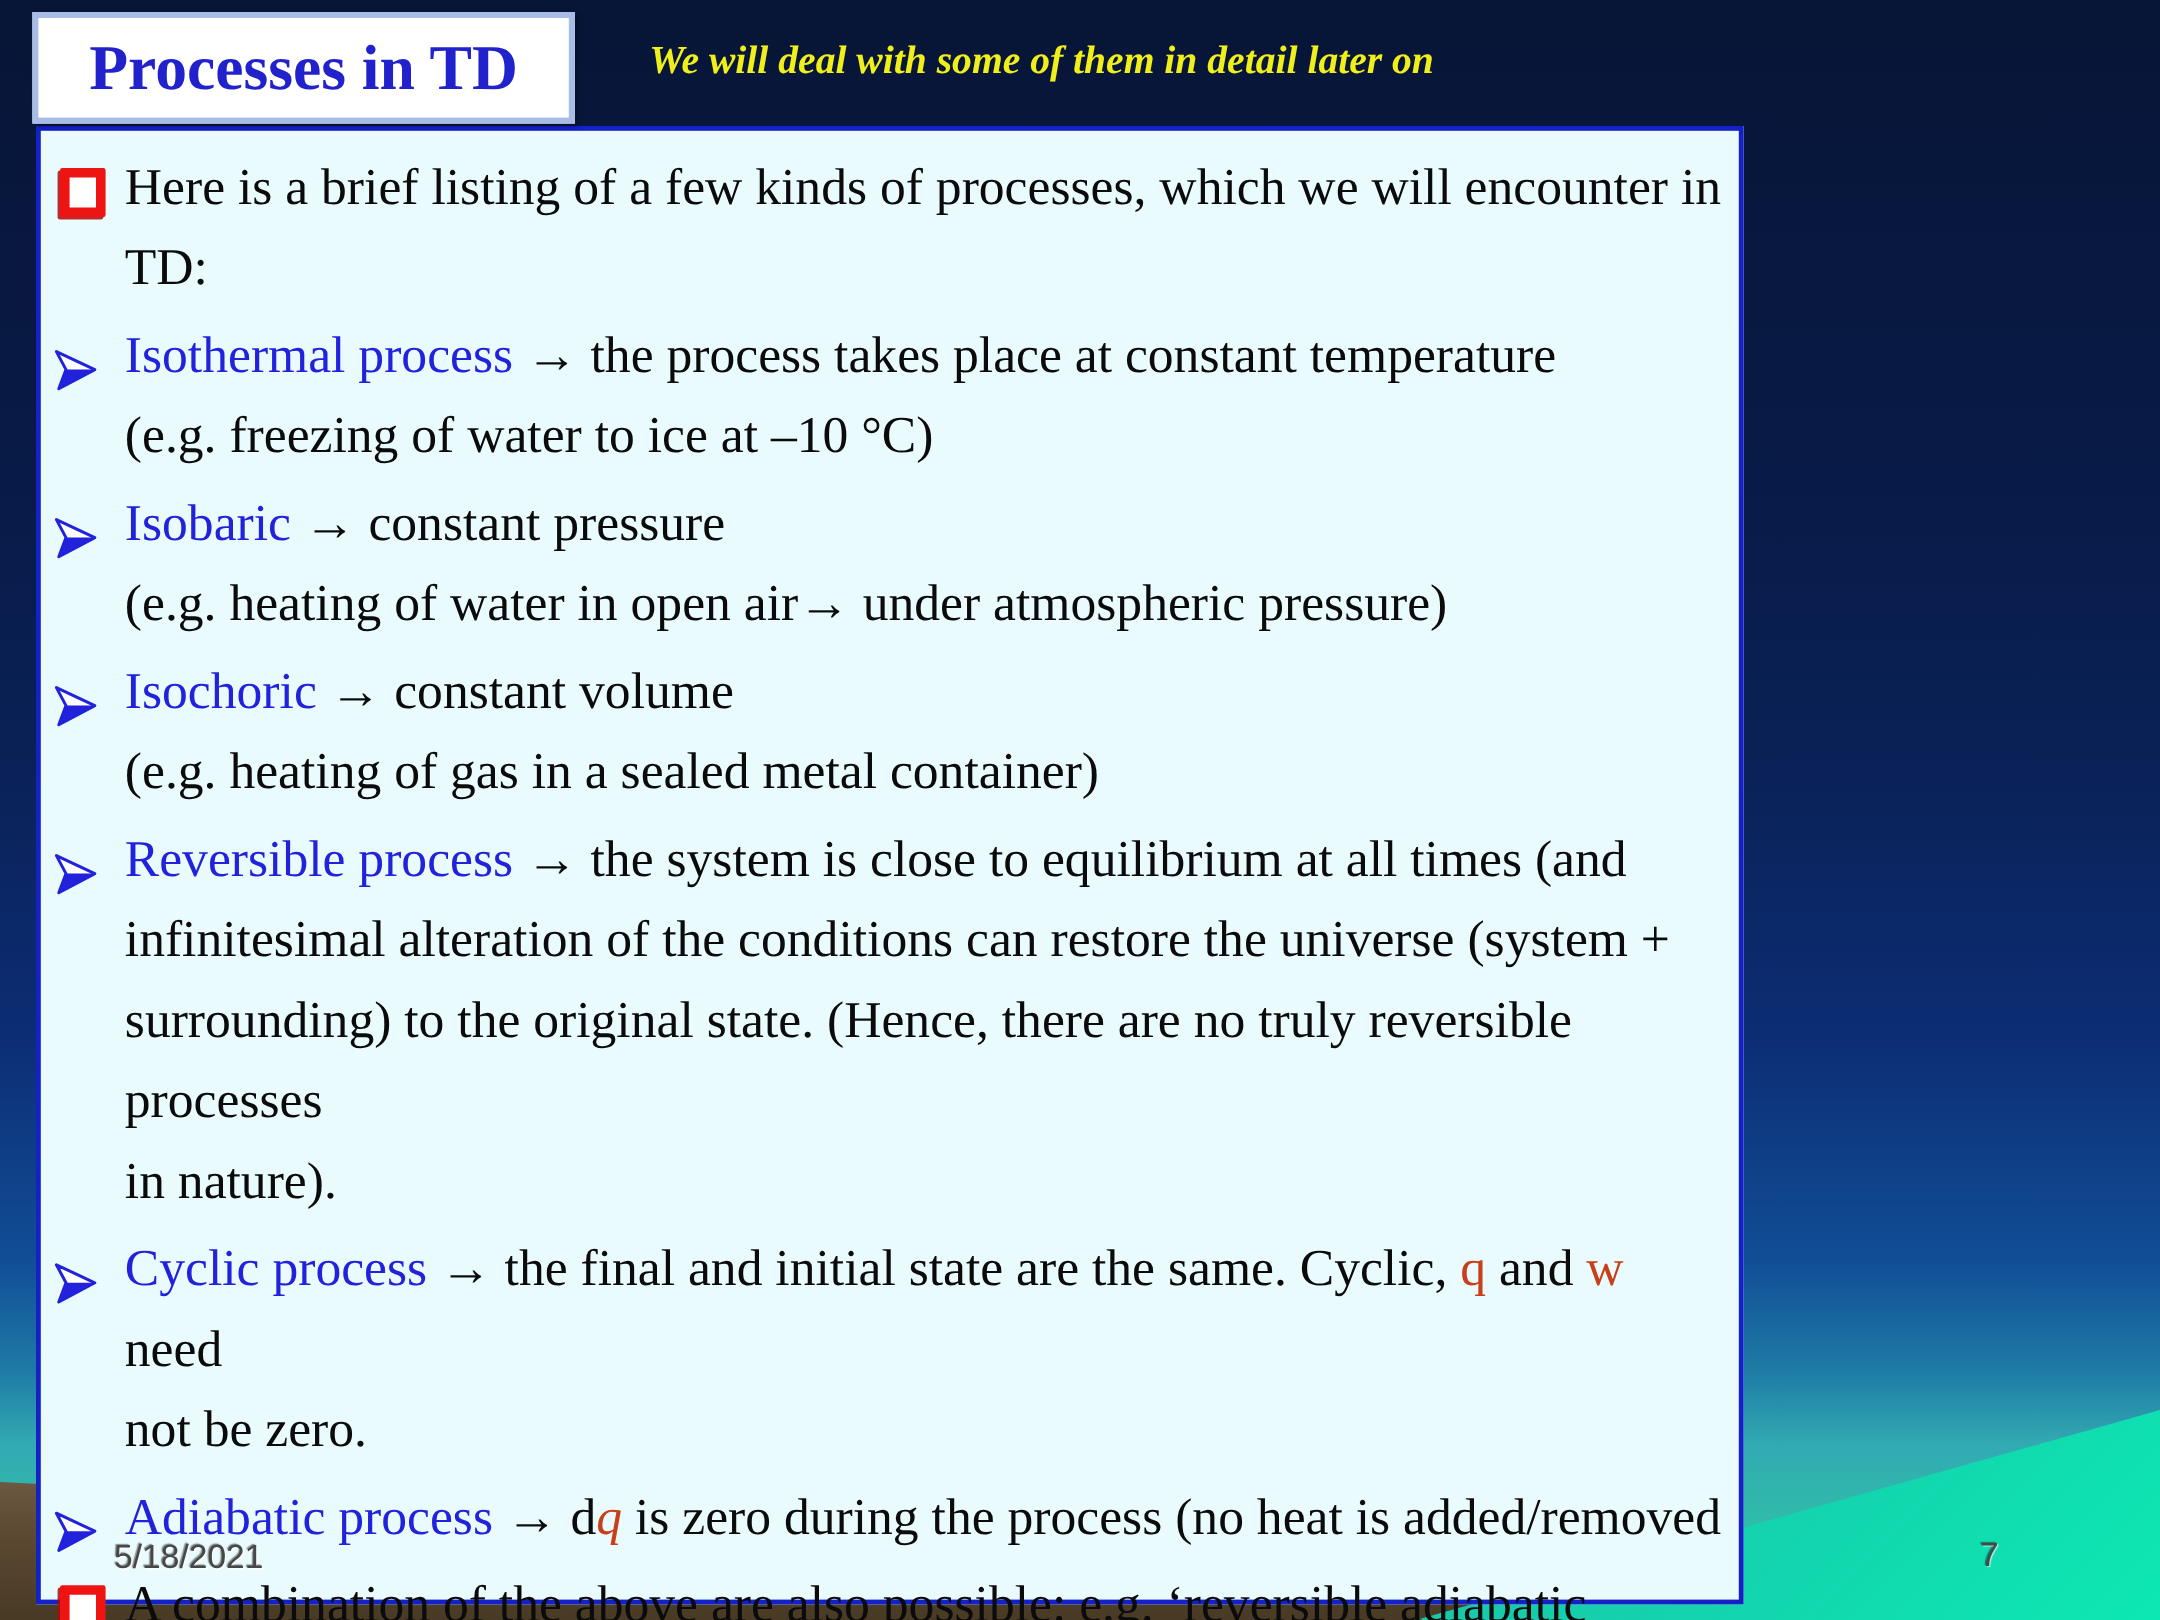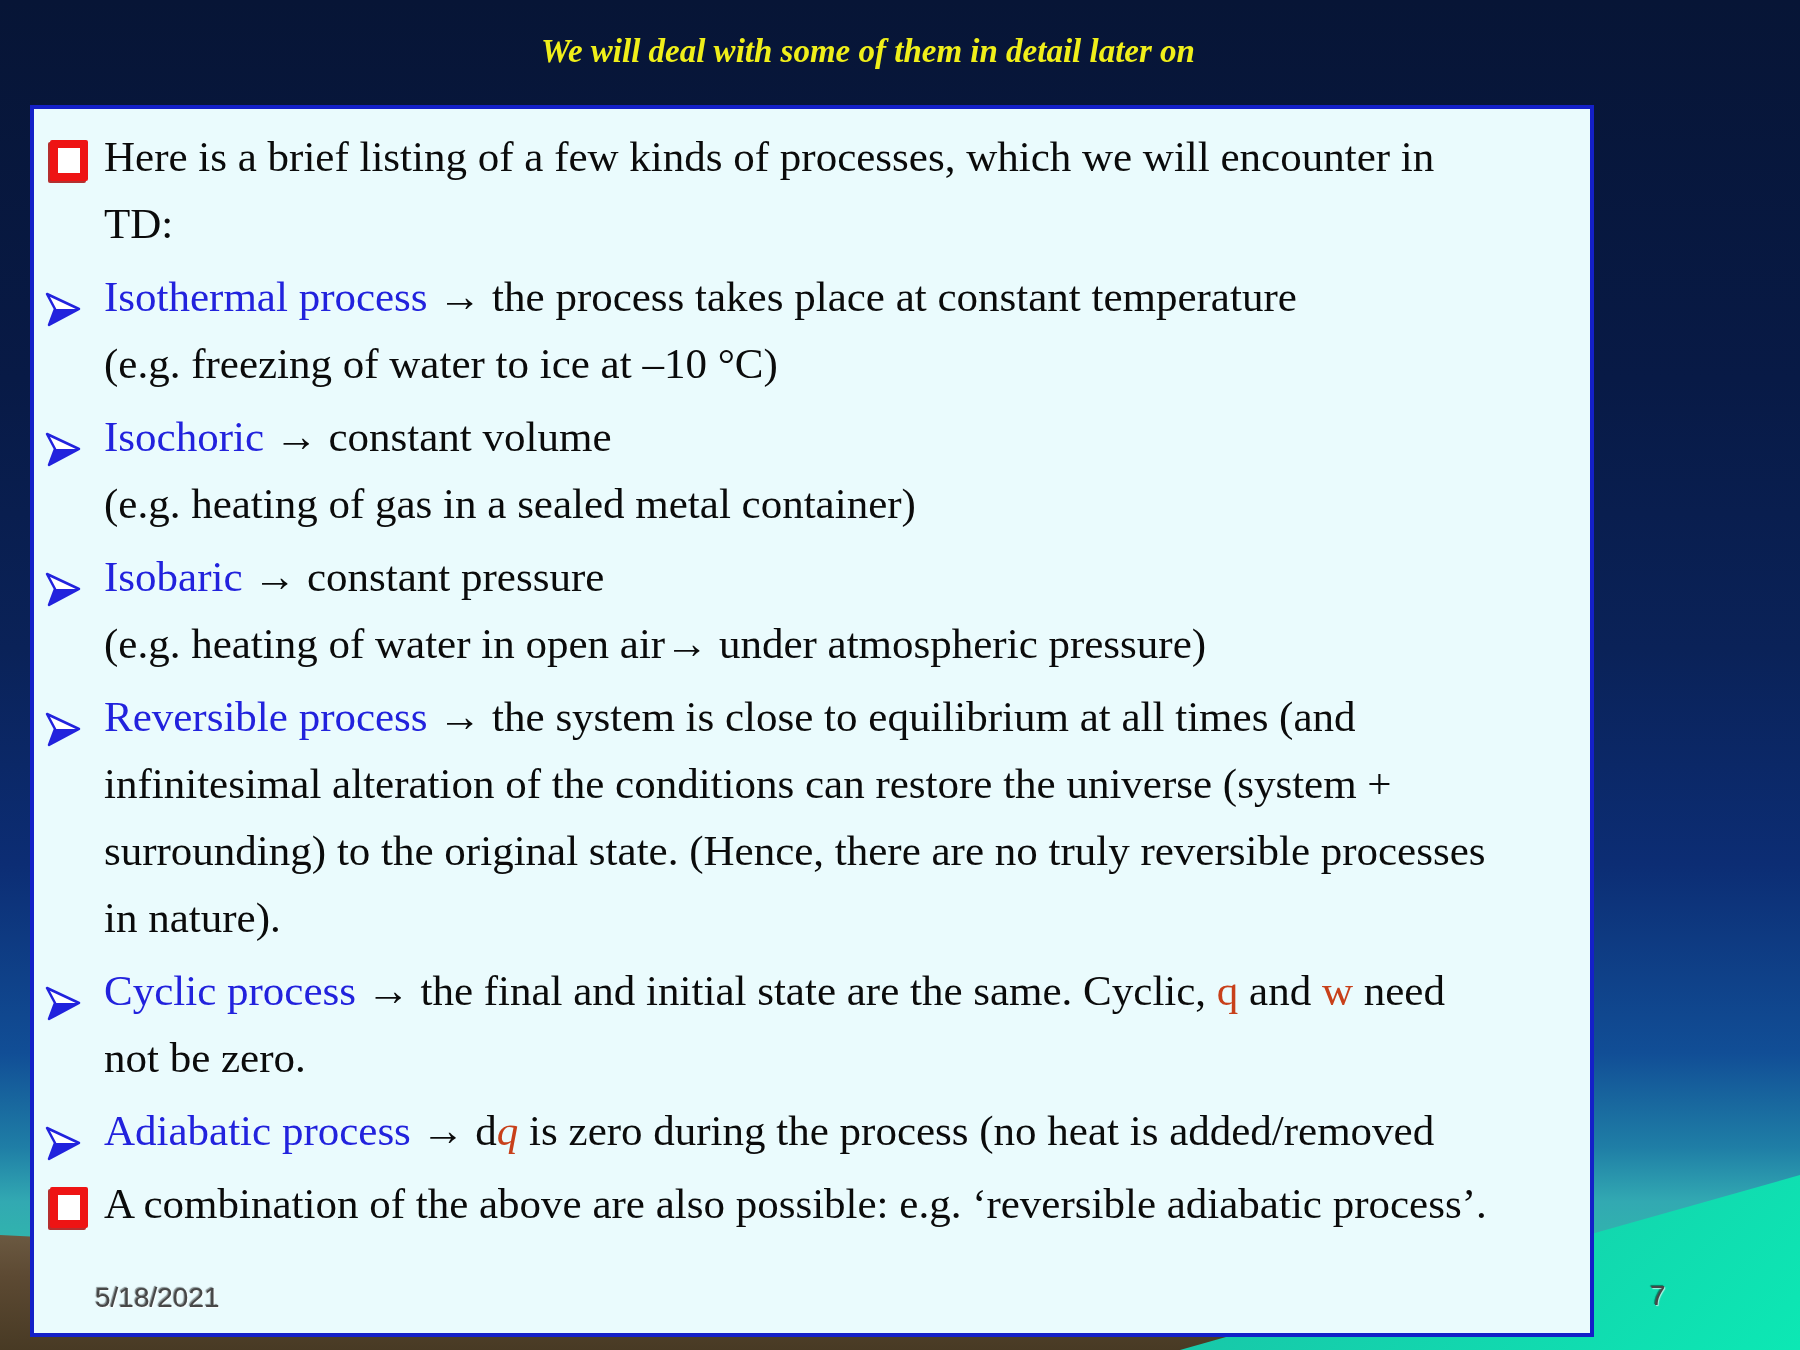--- a/index.html
+++ b/index.html
@@ -30,21 +30,21 @@
   }
   .title{font-size:53px;font-weight:bold;color:var(--title-blue);white-space:nowrap;}
   .subtitle{
     position:absolute;left:505px;top:33px;z-index:5;
     font-size:33px;font-style:italic;font-weight:bold;color:var(--subtitle-yellow);
     white-space:nowrap;
     margin-left:36px;
   }
   
   .panel{
-    position:absolute;left:30px;top:105px;width:1564px;height:1232px;z-index:3;
+    position:absolute;left:30px;top:105px;width:1423px;height:1232px;z-index:3;
     background:var(--panel-bg);border:4px solid var(--panel-border);
     box-sizing:border-box;padding:14px 12px 6px 0;
   }
   .item{
     position:relative;padding-left:70px;margin-bottom:6px;
     font-size:43px;line-height:67px;color:#0b0b0b;
   }
   .marker-square{
     position:absolute;left:16px;top:17px;width:22px;height:25px;
     border:8px solid var(--bullet-red);border-radius:2px;
@@ -65,38 +65,41 @@
   .footer-date{left:95px;top:1282px;}
   .footer-page{left:1650px;top:1280px;}
 </style>
 </head>
 <body>
 
 <div class="slide">
   <div class="land"></div>
   <div class="corner"></div>
 
+  <div class="title-box">
+    <div class="title">Processes in TD</div>
+  </div>
 
   <div class="subtitle">We will deal with some of them in detail later on</div>
 
   <div class="panel">
     <div id="bullet-list">
         <div class="item"><span class="marker-square"></span><span class="txt"><span>Here is a brief listing of a few kinds of processes, which we will encounter in</span><br><span>TD:</span></span></div>
         <div class="item"><span class="marker-arrow"><svg width="38" height="36" viewBox="0 0 38 36">
               <path d="M3,2 L35,17 L5,33 L11,17 Z" fill="#ffffff" stroke="#2222dd" stroke-width="2.5" stroke-linejoin="round"></path>
               <path d="M11,17 L35,17 L5,33 Z" fill="#2222dd"></path>
             </svg></span><span class="txt"><span class="term">Isothermal process</span><span> → the process takes place at constant temperature</span><br><span class="em">(e.g. freezing of water to ice at –10 °C)</span></span></div>
         <div class="item"><span class="marker-arrow"><svg width="38" height="36" viewBox="0 0 38 36">
               <path d="M3,2 L35,17 L5,33 L11,17 Z" fill="#ffffff" stroke="#2222dd" stroke-width="2.5" stroke-linejoin="round"></path>
               <path d="M11,17 L35,17 L5,33 Z" fill="#2222dd"></path>
-            </svg></span><span class="txt"><span class="term">Isochoric</span><span> → constant volume</span><br><span class="em">(e.g. heating of gas in a sealed metal container)</span></span></div>
+            </svg></span><span class="txt"><span class="term">Isobaric</span><span> → constant pressure</span><br><span class="em">(e.g. heating of water in open air→ under atmospheric pressure)</span></span></div>
         <div class="item"><span class="marker-arrow"><svg width="38" height="36" viewBox="0 0 38 36">
               <path d="M3,2 L35,17 L5,33 L11,17 Z" fill="#ffffff" stroke="#2222dd" stroke-width="2.5" stroke-linejoin="round"></path>
               <path d="M11,17 L35,17 L5,33 Z" fill="#2222dd"></path>
-            </svg></span><span class="txt"><span class="term">Isobaric</span><span> → constant pressure</span><br><span class="em">(e.g. heating of water in open air→ under atmospheric pressure)</span></span></div>
+            </svg></span><span class="txt"><span class="term">Isochoric</span><span> → constant volume</span><br><span class="em">(e.g. heating of gas in a sealed metal container)</span></span></div>
         <div class="item"><span class="marker-arrow"><svg width="38" height="36" viewBox="0 0 38 36">
               <path d="M3,2 L35,17 L5,33 L11,17 Z" fill="#ffffff" stroke="#2222dd" stroke-width="2.5" stroke-linejoin="round"></path>
               <path d="M11,17 L35,17 L5,33 Z" fill="#2222dd"></path>
             </svg></span><span class="txt"><span class="term">Reversible process</span><span> → the system is close to equilibrium at all times (and</span><br><span class="em">infinitesimal alteration</span><span> of the conditions can restore the universe (system +</span><br><span>surrounding) to the original state. </span><span class="em">(Hence, there are no truly reversible processes</span><br><span class="em">in nature).</span></span></div>
         <div class="item"><span class="marker-arrow"><svg width="38" height="36" viewBox="0 0 38 36">
               <path d="M3,2 L35,17 L5,33 L11,17 Z" fill="#ffffff" stroke="#2222dd" stroke-width="2.5" stroke-linejoin="round"></path>
               <path d="M11,17 L35,17 L5,33 Z" fill="#2222dd"></path>
             </svg></span><span class="txt"><span class="term">Cyclic process</span><span> → the final and initial state are the same. Cyclic, </span><span class="hl">q</span><span> and </span><span class="hl">w</span><span> need</span><br><span>not be zero.</span></span></div>
         <div class="item"><span class="marker-arrow"><svg width="38" height="36" viewBox="0 0 38 36">
               <path d="M3,2 L35,17 L5,33 L11,17 Z" fill="#ffffff" stroke="#2222dd" stroke-width="2.5" stroke-linejoin="round"></path>

